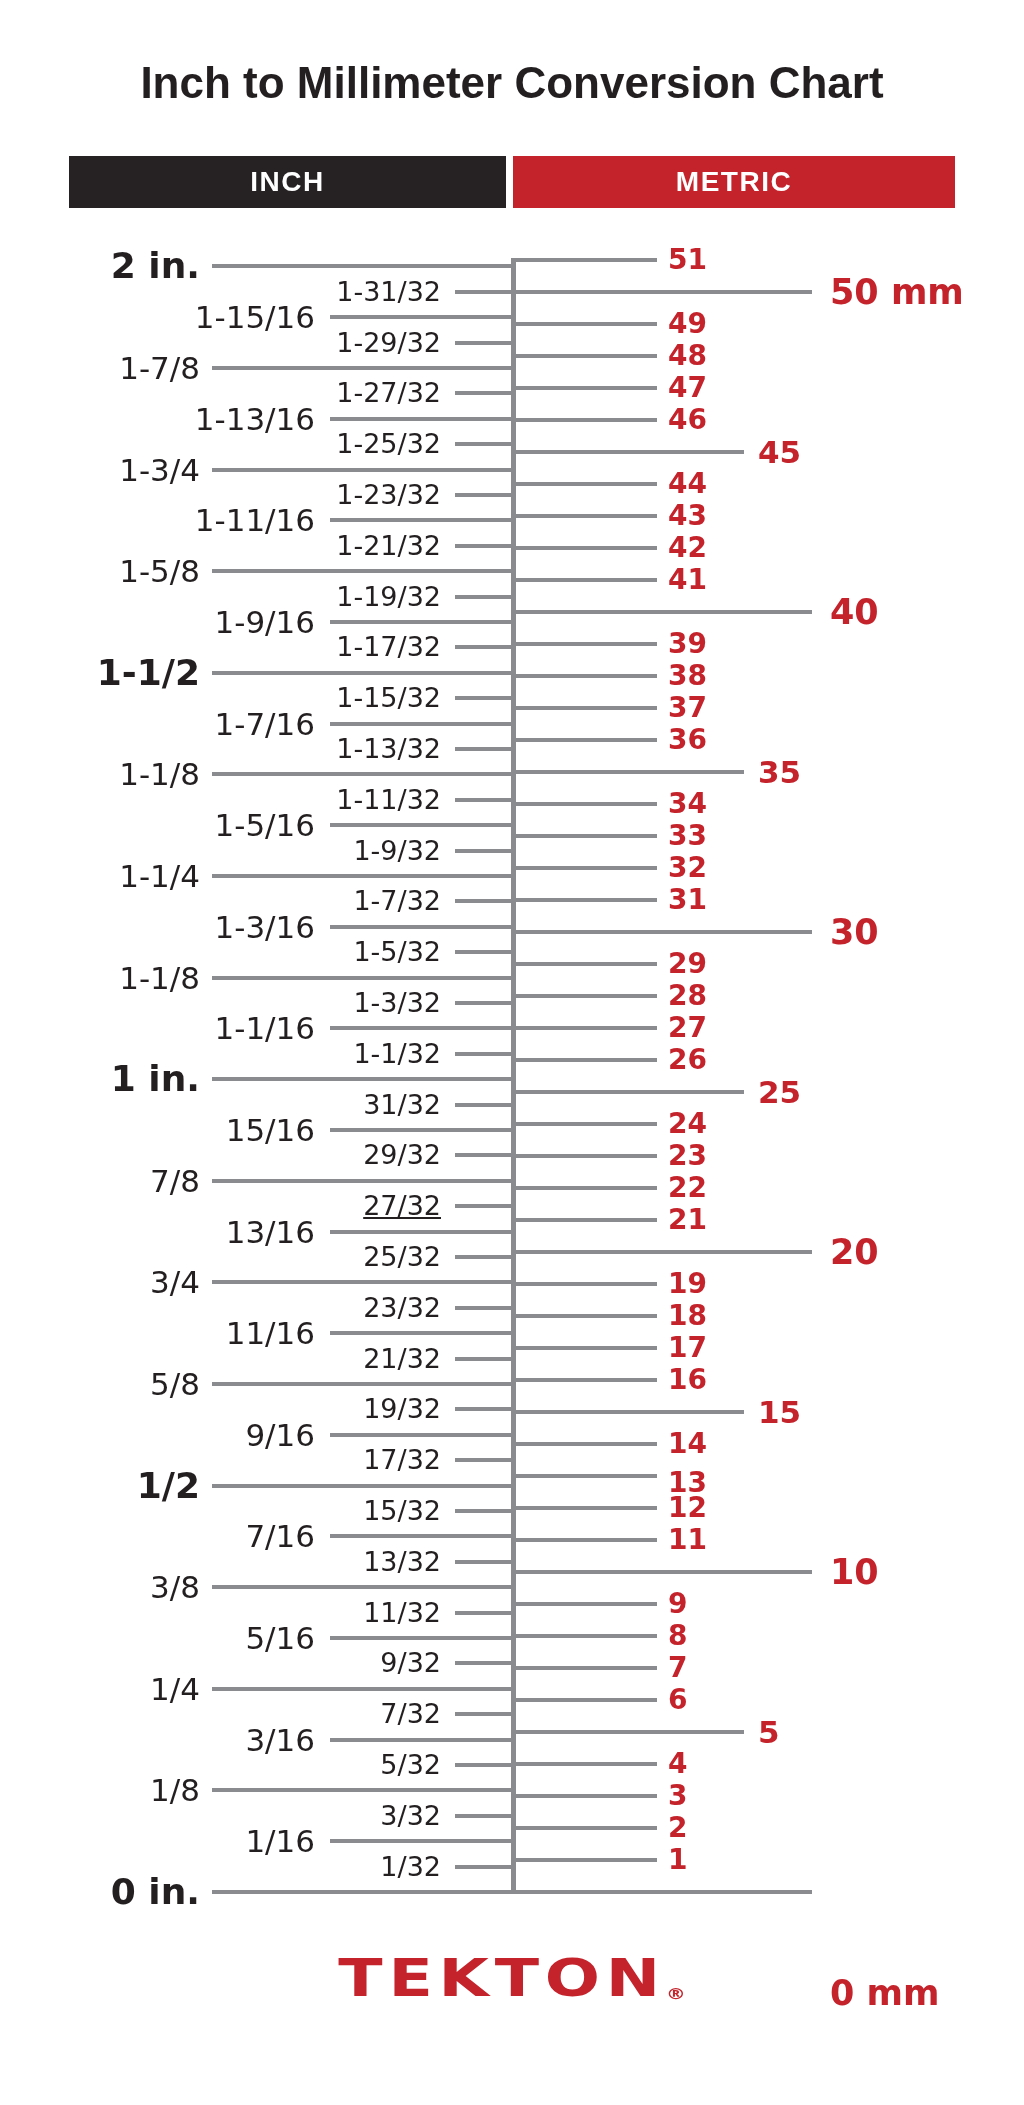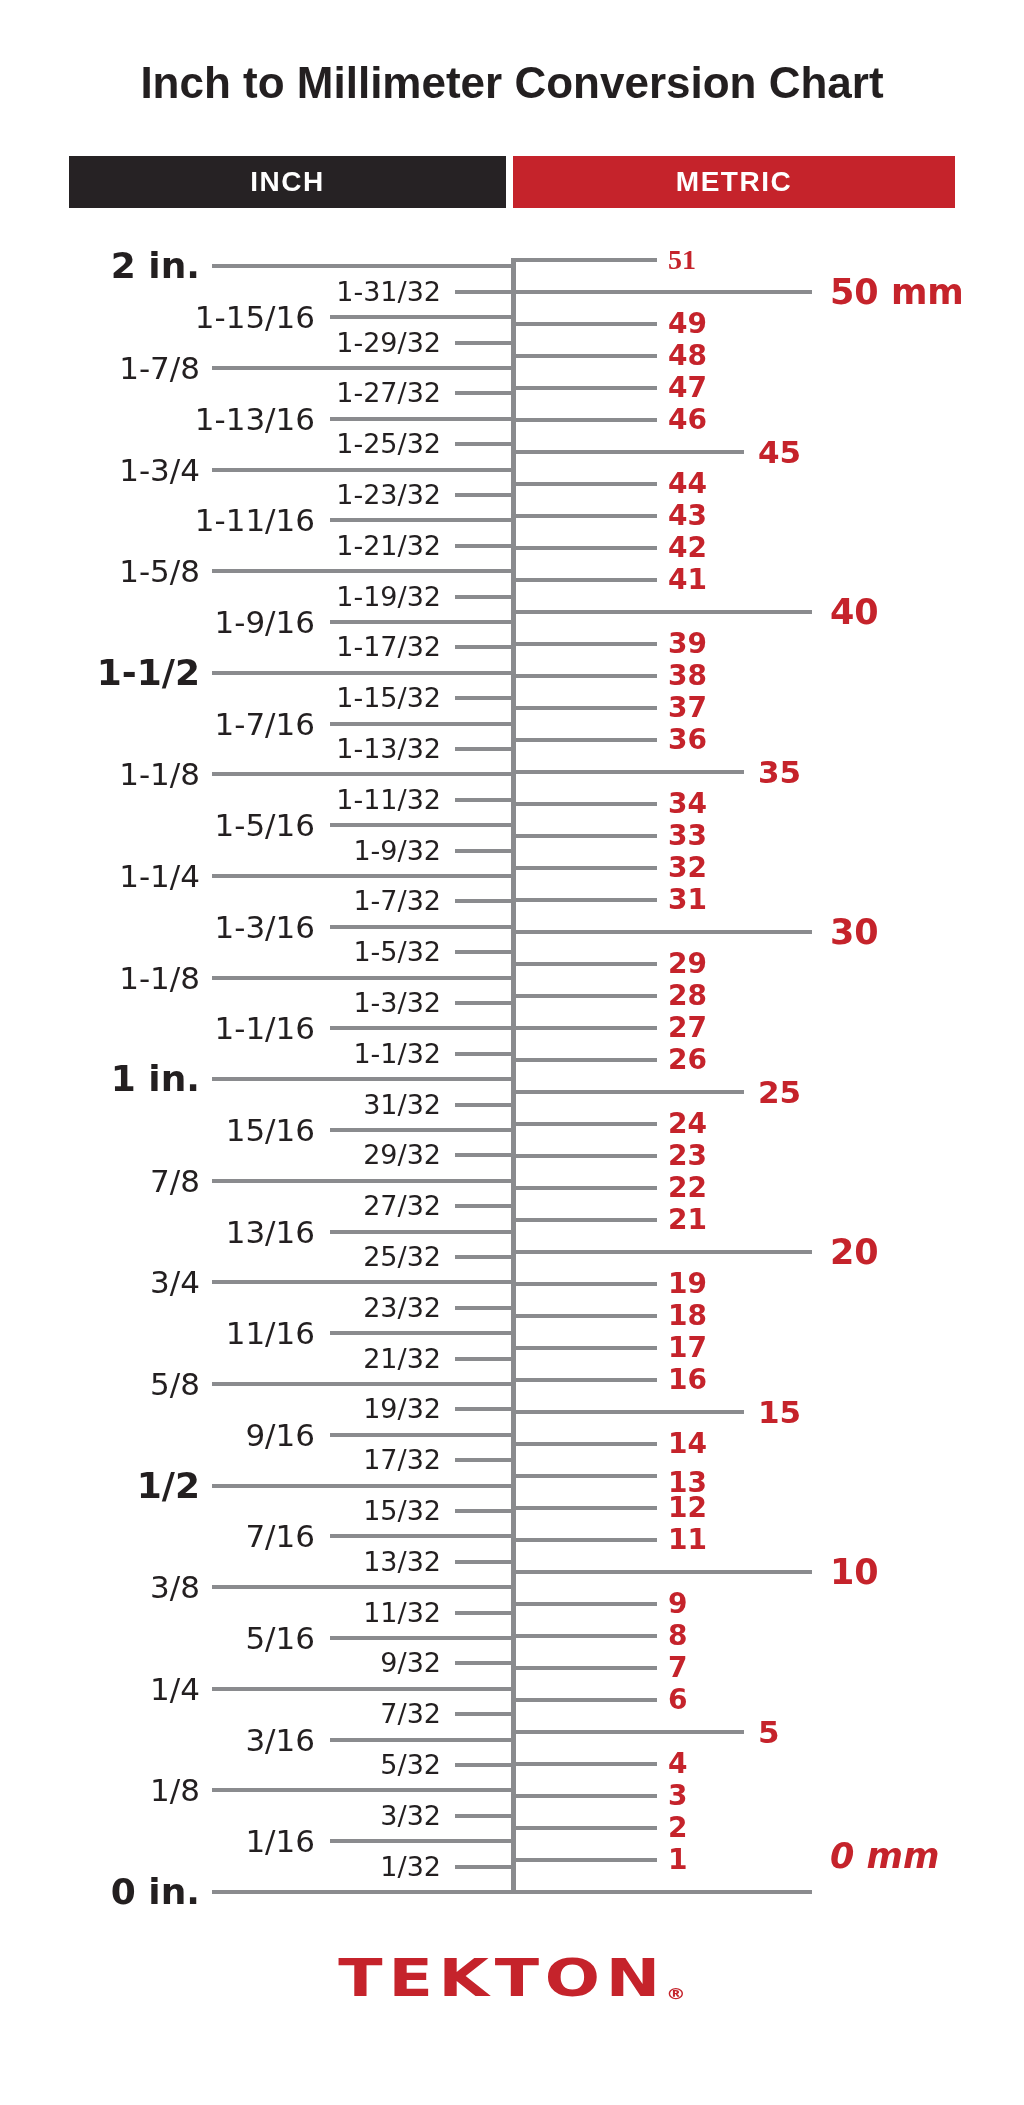--- a/index.html
+++ b/index.html
@@ -116,21 +116,21 @@
       <div class="ilabel whole" style="right: 824px; top: 1057px; line-height: 44px;">1 in.</div>
       <div class="tick-line" style="left: 455px; width: 61px; top: 1103px;"></div>
       <div class="ilabel t3" style="right: 583px; top: 1088px; line-height: 33px;">31/32</div>
       <div class="tick-line" style="left: 330px; width: 186px; top: 1128px;"></div>
       <div class="ilabel t2" style="right: 709px; top: 1111px; line-height: 38px;">15/16</div>
       <div class="tick-line" style="left: 455px; width: 61px; top: 1153px;"></div>
       <div class="ilabel t3" style="right: 583px; top: 1138px; line-height: 33px;">29/32</div>
       <div class="tick-line" style="left: 212px; width: 304px; top: 1179px;"></div>
       <div class="ilabel t1" style="right: 824px; top: 1162px; line-height: 38px;">7/8</div>
       <div class="tick-line" style="left: 455px; width: 61px; top: 1204px;"></div>
-      <div class="ilabel t3" style="right: 583px; top: 1189px; line-height: 33px;">27/32</div>
+      <div class="ilabel t3" style="right: 583px; top: 1189px; line-height: 33px; text-decoration: underline;">27/32</div>
       <div class="tick-line" style="left: 330px; width: 186px; top: 1230px;"></div>
       <div class="ilabel t2" style="right: 709px; top: 1213px; line-height: 38px;">13/16</div>
       <div class="tick-line" style="left: 455px; width: 61px; top: 1255px;"></div>
       <div class="ilabel t3" style="right: 583px; top: 1240px; line-height: 33px;">25/32</div>
       <div class="tick-line" style="left: 212px; width: 304px; top: 1280px;"></div>
       <div class="ilabel t1" style="right: 824px; top: 1263px; line-height: 38px;">3/4</div>
       <div class="tick-line" style="left: 455px; width: 61px; top: 1306px;"></div>
       <div class="ilabel t3" style="right: 583px; top: 1291px; line-height: 33px;">23/32</div>
       <div class="tick-line" style="left: 330px; width: 186px; top: 1331px;"></div>
       <div class="ilabel t2" style="right: 709px; top: 1314px; line-height: 38px;">11/16</div>
@@ -172,21 +172,21 @@
       <div class="ilabel t1" style="right: 824px; top: 1771px; line-height: 38px;">1/8</div>
       <div class="tick-line" style="left: 455px; width: 61px; top: 1814px;"></div>
       <div class="ilabel t3" style="right: 583px; top: 1799px; line-height: 33px;">3/32</div>
       <div class="tick-line" style="left: 330px; width: 186px; top: 1839px;"></div>
       <div class="ilabel t2" style="right: 709px; top: 1822px; line-height: 38px;">1/16</div>
       <div class="tick-line" style="left: 455px; width: 61px; top: 1865px;"></div>
       <div class="ilabel t3" style="right: 583px; top: 1850px; line-height: 33px;">1/32</div>
       <div class="tick-line" style="left: 212px; width: 304px; top: 1890px;"></div>
       <div class="ilabel whole" style="right: 824px; top: 1870px; line-height: 44px;">0 in.</div>
       <div class="tick-line" style="left: 511px; width: 146px; top: 258px;"></div>
-      <div class="mlabel C" style="left: 668px; top: 243px; line-height: 34px; font-family: Liberation Serif, serif;">51</div>
+      <div class="mlabel C" style="left: 668px; top: 243px; line-height: 34px;">51</div>
       <div class="tick-line" style="left: 511px; width: 301px; top: 290px;"></div>
       <div class="mlabel A" style="left: 830px; top: 271px; line-height: 42px;">50 mm</div>
       <div class="tick-line" style="left: 511px; width: 146px; top: 322px;"></div>
       <div class="mlabel C" style="left: 668px; top: 307px; line-height: 34px;">49</div>
       <div class="tick-line" style="left: 511px; width: 146px; top: 354px;"></div>
       <div class="mlabel C" style="left: 668px; top: 339px; line-height: 34px;">48</div>
       <div class="tick-line" style="left: 511px; width: 146px; top: 386px;"></div>
       <div class="mlabel C" style="left: 668px; top: 371px; line-height: 34px;">47</div>
       <div class="tick-line" style="left: 511px; width: 146px; top: 418px;"></div>
       <div class="mlabel C" style="left: 668px; top: 403px; line-height: 34px;">46</div>
@@ -274,21 +274,21 @@
       <div class="mlabel B" style="left: 758px; top: 1713px; line-height: 38px;">5</div>
       <div class="tick-line" style="left: 511px; width: 146px; top: 1762px;"></div>
       <div class="mlabel C" style="left: 668px; top: 1747px; line-height: 34px;">4</div>
       <div class="tick-line" style="left: 511px; width: 146px; top: 1794px;"></div>
       <div class="mlabel C" style="left: 668px; top: 1779px; line-height: 34px;">3</div>
       <div class="tick-line" style="left: 511px; width: 146px; top: 1826px;"></div>
       <div class="mlabel C" style="left: 668px; top: 1811px; line-height: 34px;">2</div>
       <div class="tick-line" style="left: 511px; width: 146px; top: 1858px;"></div>
       <div class="mlabel C" style="left: 668px; top: 1843px; line-height: 34px;">1</div>
       <div class="tick-line" style="left: 511px; width: 301px; top: 1890px;"></div>
-      <div class="mlabel A" style="left: 830px; top: 1835px; line-height: 42px; font-style: italic;">0 mm</div>
+      <div class="mlabel A" style="left: 830px; top: 1972px; line-height: 42px;">0 mm</div>
     </div>
 
   <div id="footer">
     <div id="logo-row">
       <span id="logo-text">TEKTON</span>
       <span id="reg-mark">®</span>
     </div>
   </div>
 </div>
 

